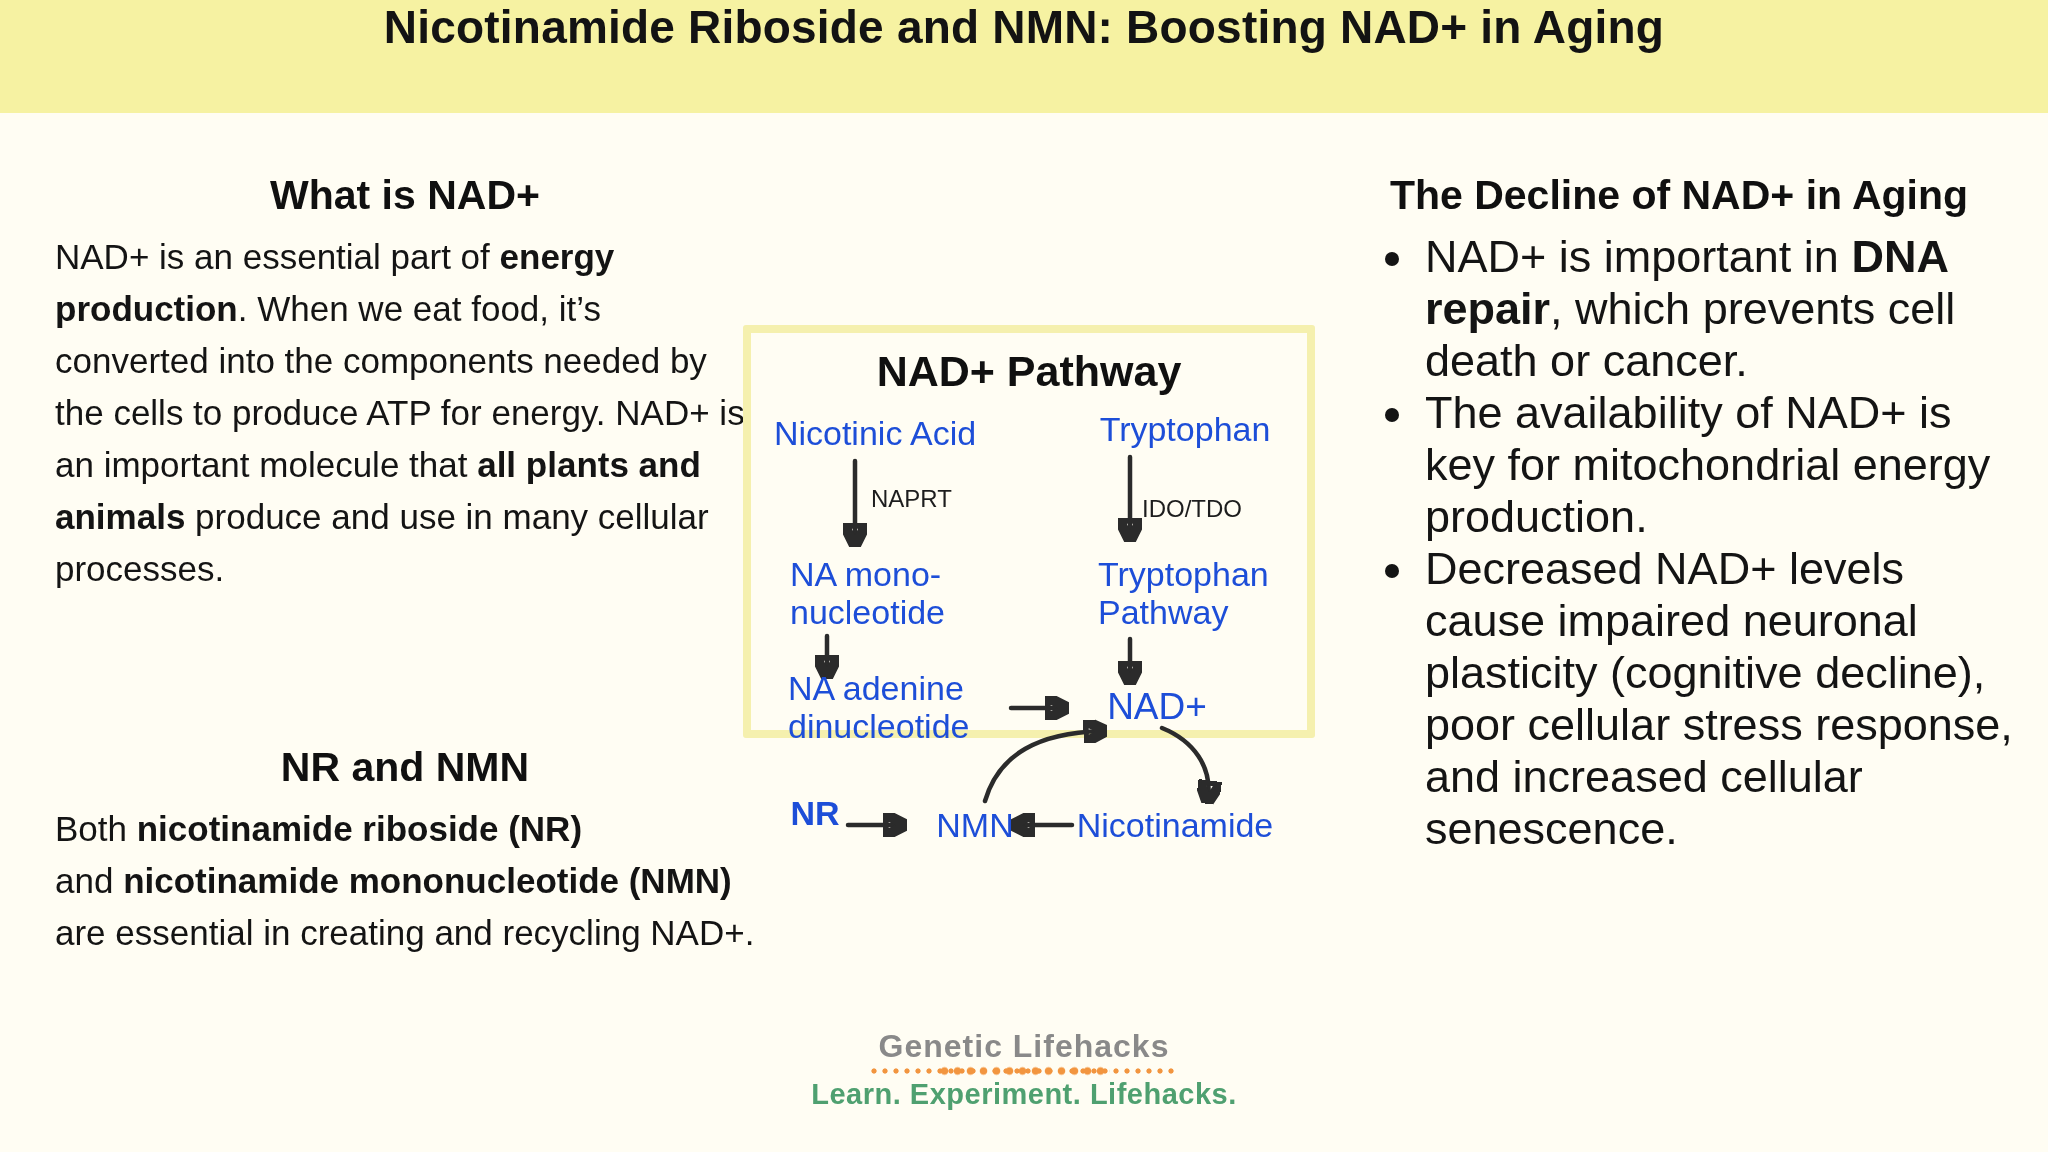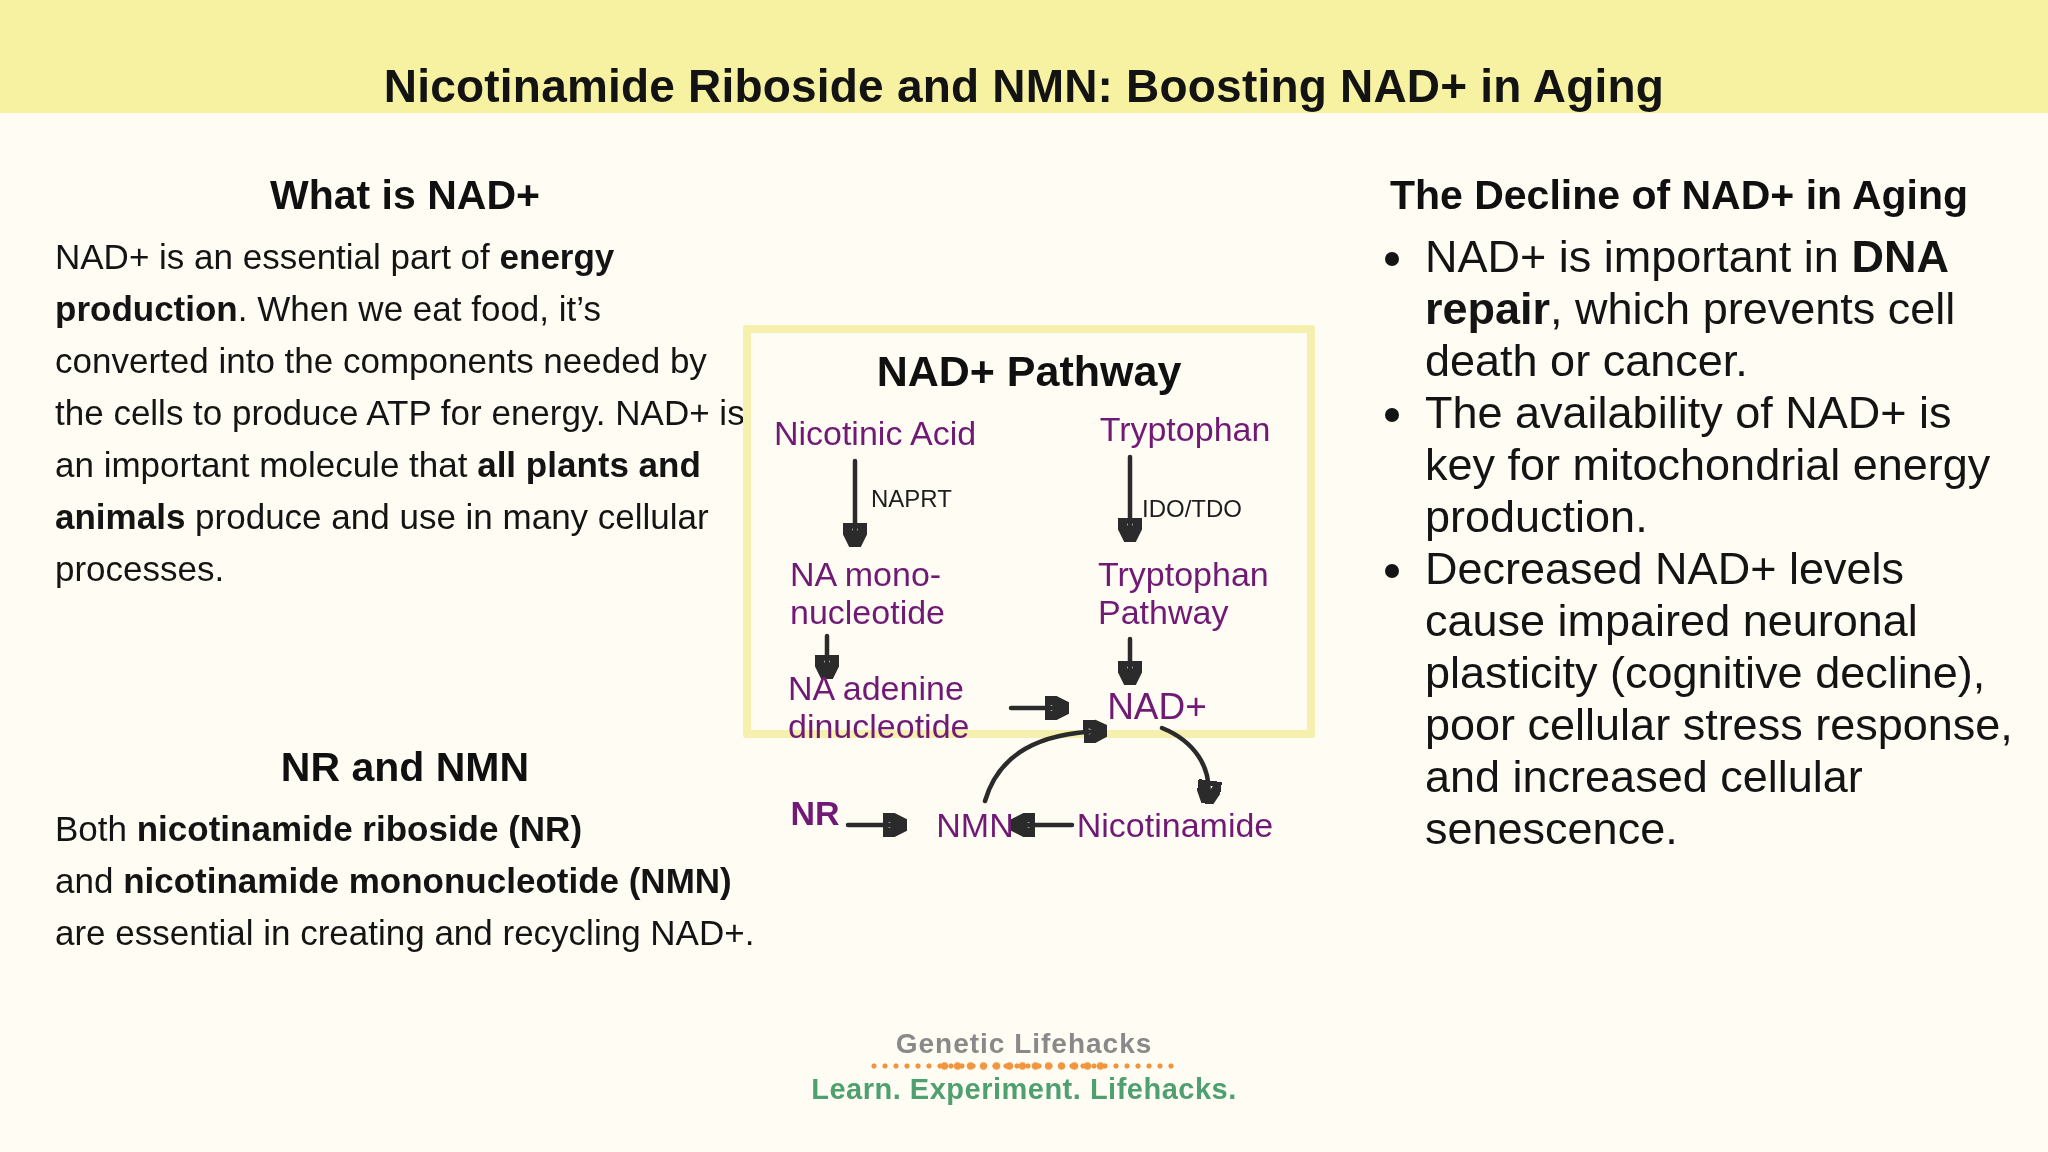--- a/index.html
+++ b/index.html
@@ -18,21 +18,21 @@
     position:relative;
     background:var(--page-bg);
     font-family:"Liberation Sans","DejaVu Sans",sans-serif;
     color:var(--text);
     overflow:hidden;
   }
   
   .banner{
     position:absolute;left:0;top:0;width:2048px;height:113px;
     background:var(--banner-bg);
-    display:flex;align-items:flex-end;justify-content:center;
+    display:flex;align-items:flex-start;justify-content:center;
   }
   .banner h1{
     font-size:46px;font-weight:700;letter-spacing:0.2px;color:#131313;
   }
   
   .section{position:absolute;}
   .sec-what{left:55px;top:172px;width:700px;}
   .sec-nr{left:55px;top:744px;width:700px;}
   .sec-right{left:1345px;top:172px;width:668px;}
   .section h2{
@@ -53,40 +53,40 @@
   .pathway-box{
     position:absolute;left:743px;top:325px;width:572px;height:413px;
     border:8px solid var(--box-border);border-radius:3px;
     background:var(--page-bg);
   }
   .pathway-title{
     position:absolute;left:0;top:14px;width:100%;
     text-align:center;font-size:43px;font-weight:700;color:#101010;
   }
   .node{
-    position:absolute;font-size:34px;line-height:38px;color:#701a75;
+    position:absolute;font-size:34px;line-height:38px;color:#1d4ed8;
     white-space:pre-line;
   }
   .node.center{transform:translate(-50%,-50%);white-space:nowrap;}
   .node-nad{font-size:37px;}
   .enzyme{
     position:absolute;font-size:24px;color:#1d1d1d;transform:translate(0,-50%);
     white-space:nowrap;
   }
   .arrows{position:absolute;left:0;top:0;width:556px;height:529px;}
   .arrows line,.arrows path{
     stroke:var(--arrow);stroke-width:4.5;fill:none;stroke-linecap:round;
   }
   
   .footer{
     position:absolute;left:0;top:1028px;width:2048px;
     display:flex;flex-direction:column;align-items:center;
   }
   .logo-wordmark{
-    font-size:28px;font-weight:700;letter-spacing:1px;color:var(--logo-gray);
+    font-size:32px;font-weight:700;letter-spacing:1px;color:var(--logo-gray);
   }
   .logo-dots{
     position:relative;width:310px;height:10px;margin:1px 0 2px 0;
     background-image:radial-gradient(circle at 5px 5px,var(--logo-orange) 2.2px,rgba(0,0,0,0) 3px);
     background-size:11px 10px;background-repeat:repeat-x;
   }
   .logo-dots::after{
     content:"";position:absolute;left:50%;top:50%;transform:translate(-50%,-50%);
     width:172px;height:13px;
     background-image:radial-gradient(circle at 6.5px 6.5px,var(--logo-orange) 3.4px,rgba(0,0,0,0) 4.2px);

